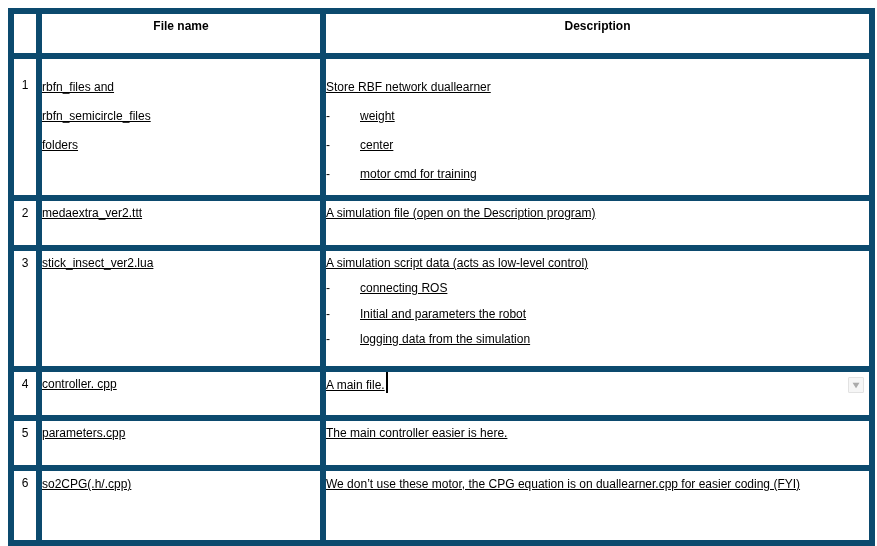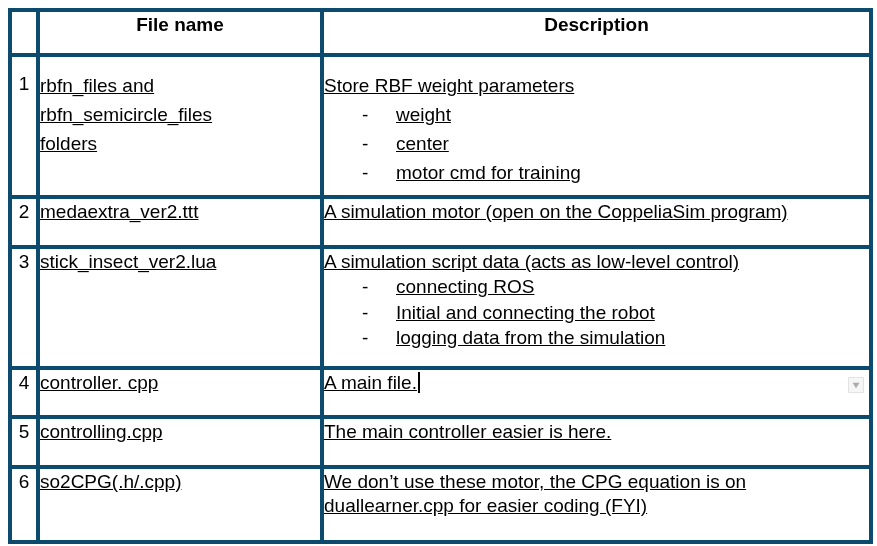--- a/index.html
+++ b/index.html
@@ -20,24 +20,24 @@
     position: absolute;
     left: 8px;
     top: 8px;
     width: 861px;
     height: 532px;
     border-collapse: collapse;
     table-layout: fixed;
     border: 1px solid #000;
   }
   table.doc-table td, table.doc-table th {
-    border: 4px solid #0c4a6e;
+    border: 6px solid #0c4a6e;
     vertical-align: top;
     padding: 0;
-    font-size: 19px;
+    font-size: 12px;
     line-height: 25px;
     overflow: hidden;
   }
   th.hdr {
     vertical-align: middle;
     text-align: center;
     font-weight: bold;
     font-size: 18px;
     padding: 0;
   }
@@ -47,21 +47,21 @@
   }
   td.cell {
     padding: 12px 10px 6px 10px;
     text-decoration: underline;
   }
   .prewrap { white-space: pre-line; }
   tr.r1 td.cell, tr.r1 td.num { padding-top: 14px; }
   tr.r1 td.cell, tr.r1 .li { line-height: 29px; }
   tr.r3 .li { line-height: 25.5px; }
   tr.r6 td.cell { padding-top: 1px; line-height: 24px; }
-  .li { padding-left: 38px; }
+  .li { }
   .dash { display: inline-block; width: 34px; }
   .caret {
     display: inline-block;
     width: 2px;
     height: 21px;
     background: #000;
     vertical-align: -4px;
     margin-left: 1px;
   }
   .dropdown-btn {
@@ -105,76 +105,76 @@
     </tr>
 
     <tr class="r1" style="height:142px">
       <td class="num">1</td>
       <td class="cell">
         <span class="prewrap">rbfn_files and
 rbfn_semicircle_files
 folders</span>
       </td>
       <td class="cell">
-        <div>Store RBF weight parameters</div>
+        <div>Store RBF network duallearner</div>
         <div class="li">
           <span class="dash">-</span><span>weight</span>
         </div>
         <div class="li">
           <span class="dash">-</span><span>center</span>
         </div>
         <div class="li">
           <span class="dash">-</span><span>motor cmd for training</span>
         </div>
       </td>
     </tr>
 
     <tr style="height:50px">
       <td class="num">2</td>
       <td class="cell">
         <span>medaextra_ver2.ttt</span>
       </td>
       <td class="cell">
-        <span>A simulation motor (open on the CoppeliaSim program)</span>
+        <span>A simulation file (open on the Description program)</span>
       </td>
     </tr>
 
     <tr class="r3" style="height:121px">
       <td class="num">3</td>
       <td class="cell">
         <span>stick_insect_ver2.lua</span>
       </td>
       <td class="cell">
         <div>A simulation script data (acts as low-level control)</div>
         <div class="li">
           <span class="dash">-</span><span>connecting ROS</span>
         </div>
         <div class="li">
-          <span class="dash">-</span><span>Initial and connecting the robot</span>
+          <span class="dash">-</span><span>Initial and parameters the robot</span>
         </div>
         <div class="li">
           <span class="dash">-</span><span>logging data from the simulation</span>
         </div>
       </td>
     </tr>
 
     <tr style="height:49px">
       <td class="num">4</td>
       <td class="cell">
         <span>controller. cpp</span>
       </td>
       <td class="cell">
         <span>A main file.</span><span class="caret"></span>
       </td>
     </tr>
 
     <tr style="height:50px">
       <td class="num">5</td>
       <td class="cell">
-        <span>controlling.cpp</span>
+        <span>parameters.cpp</span>
       </td>
       <td class="cell">
         <span>The main controller easier is here.</span>
       </td>
     </tr>
 
     <tr class="r6" style="height:75px">
       <td class="num">6</td>
       <td class="cell">
         <span>so2CPG(.h/.cpp)</span>

